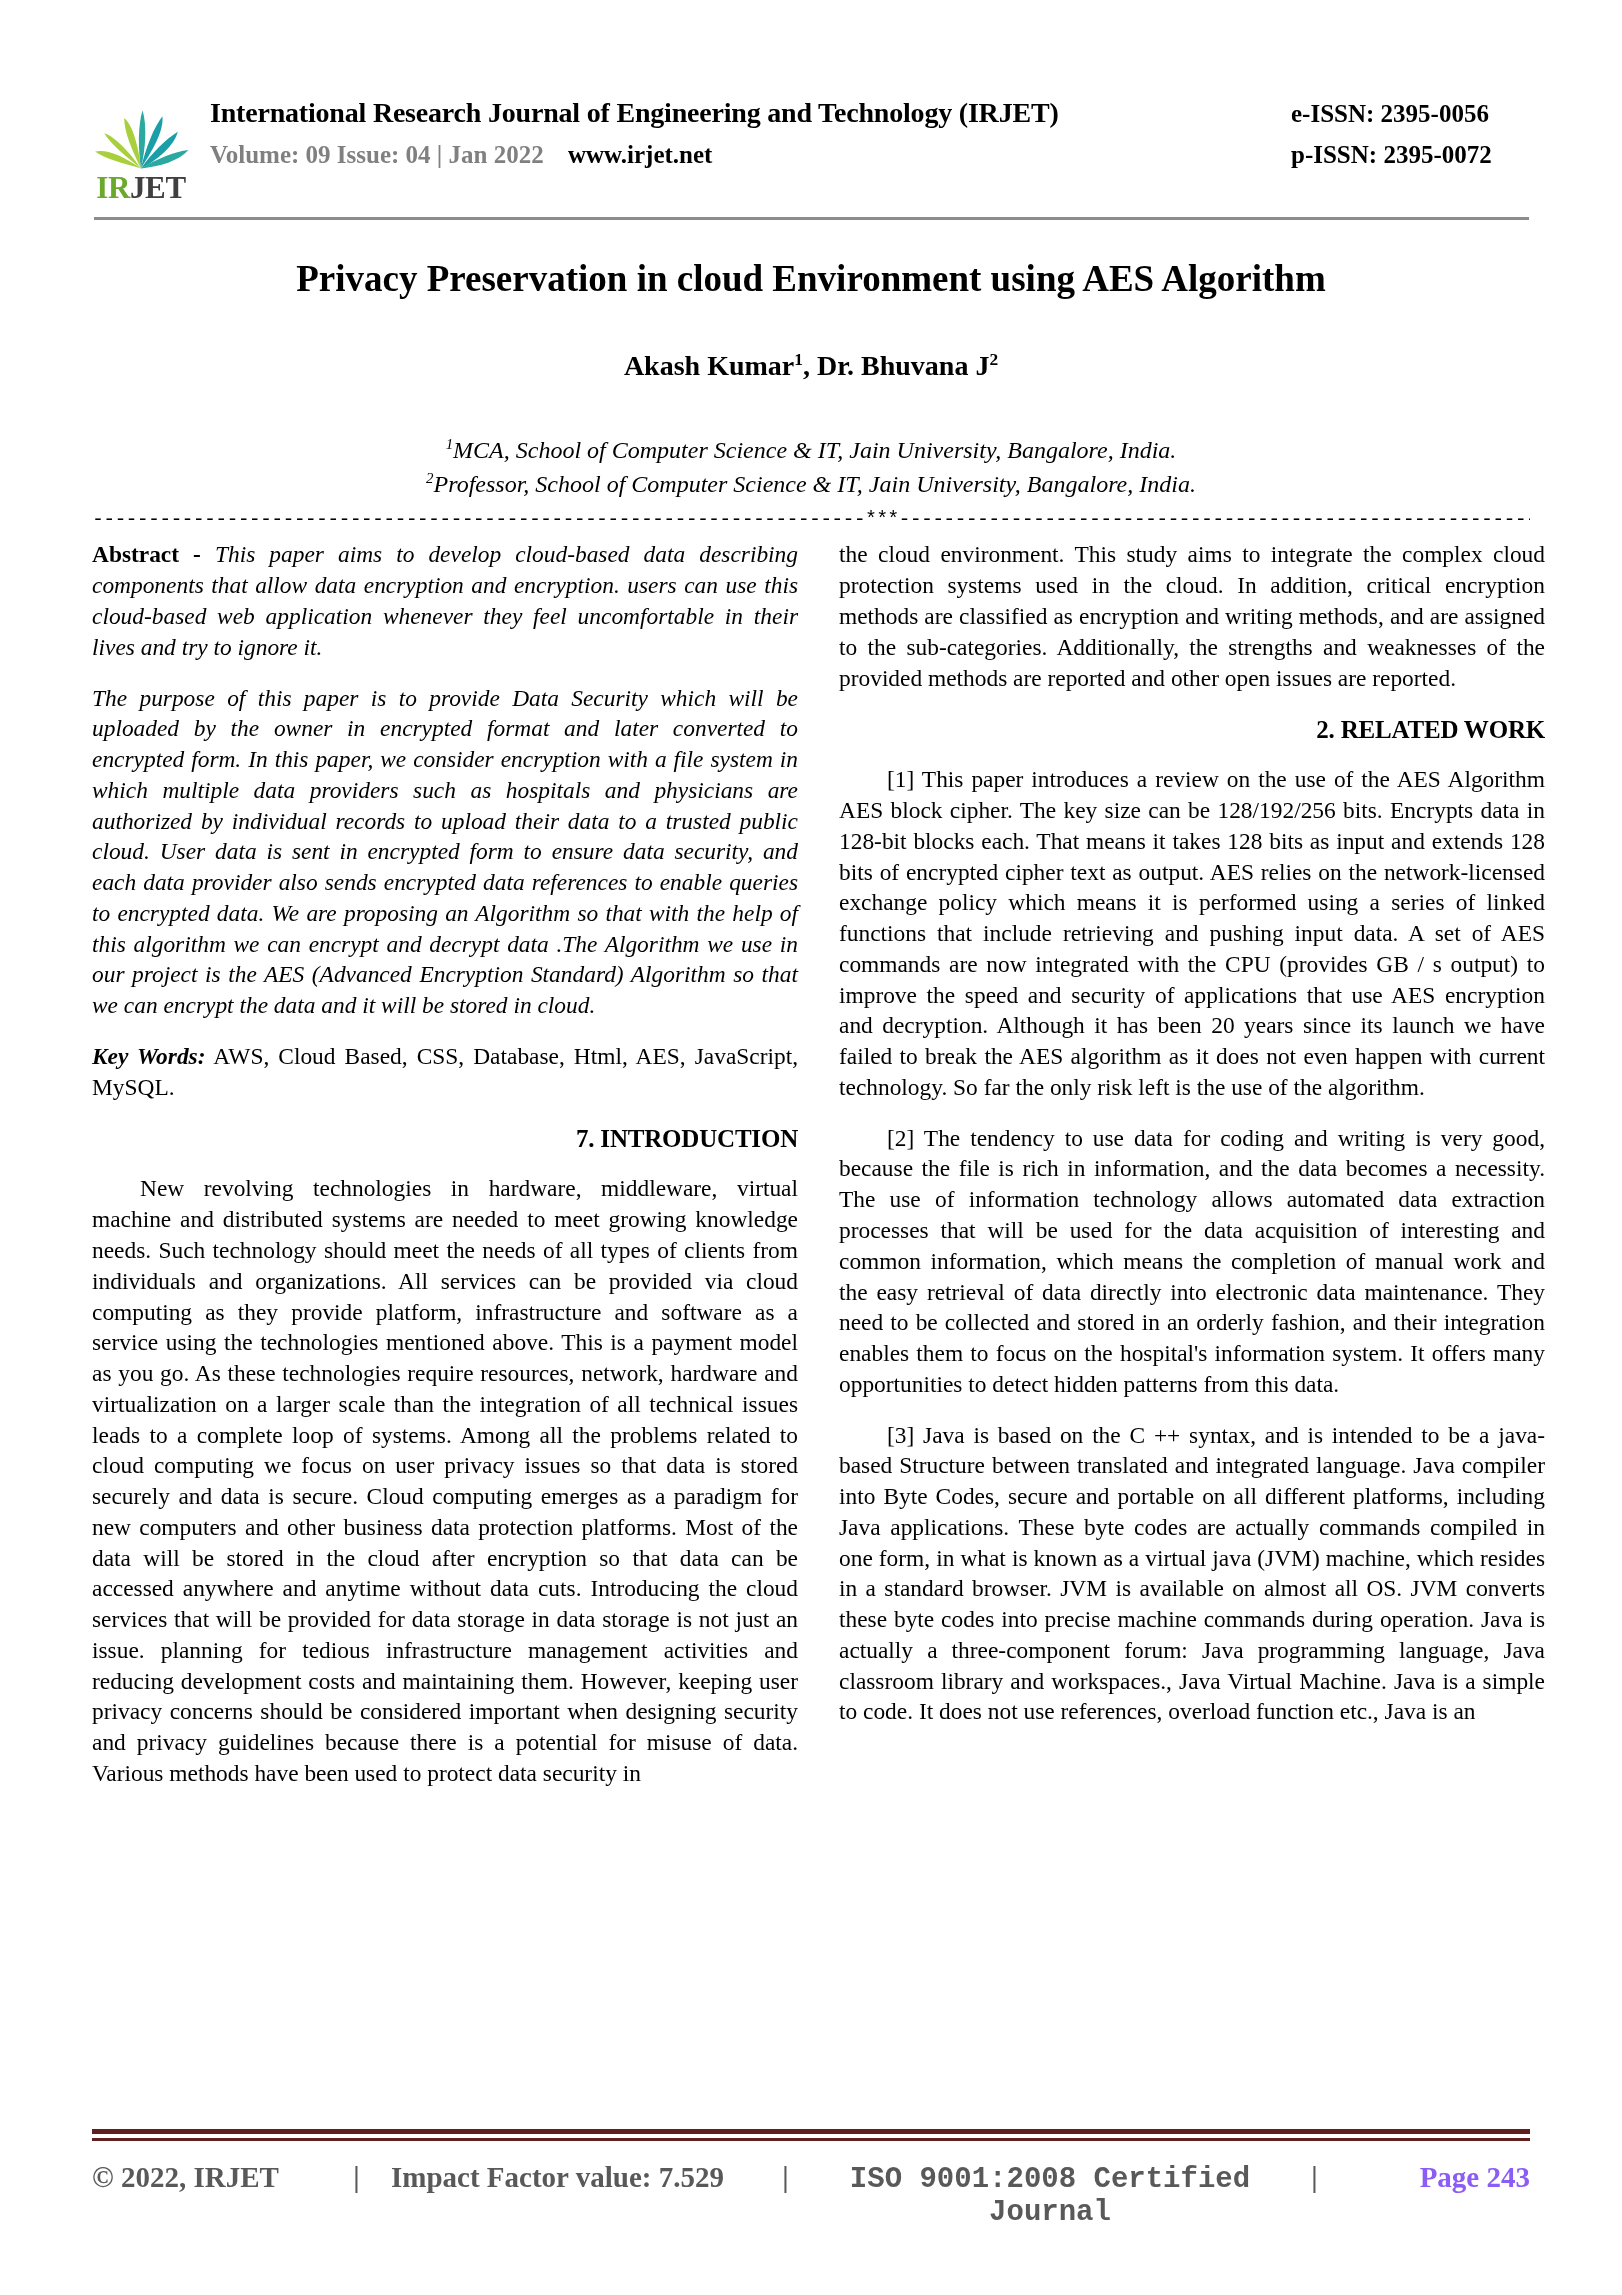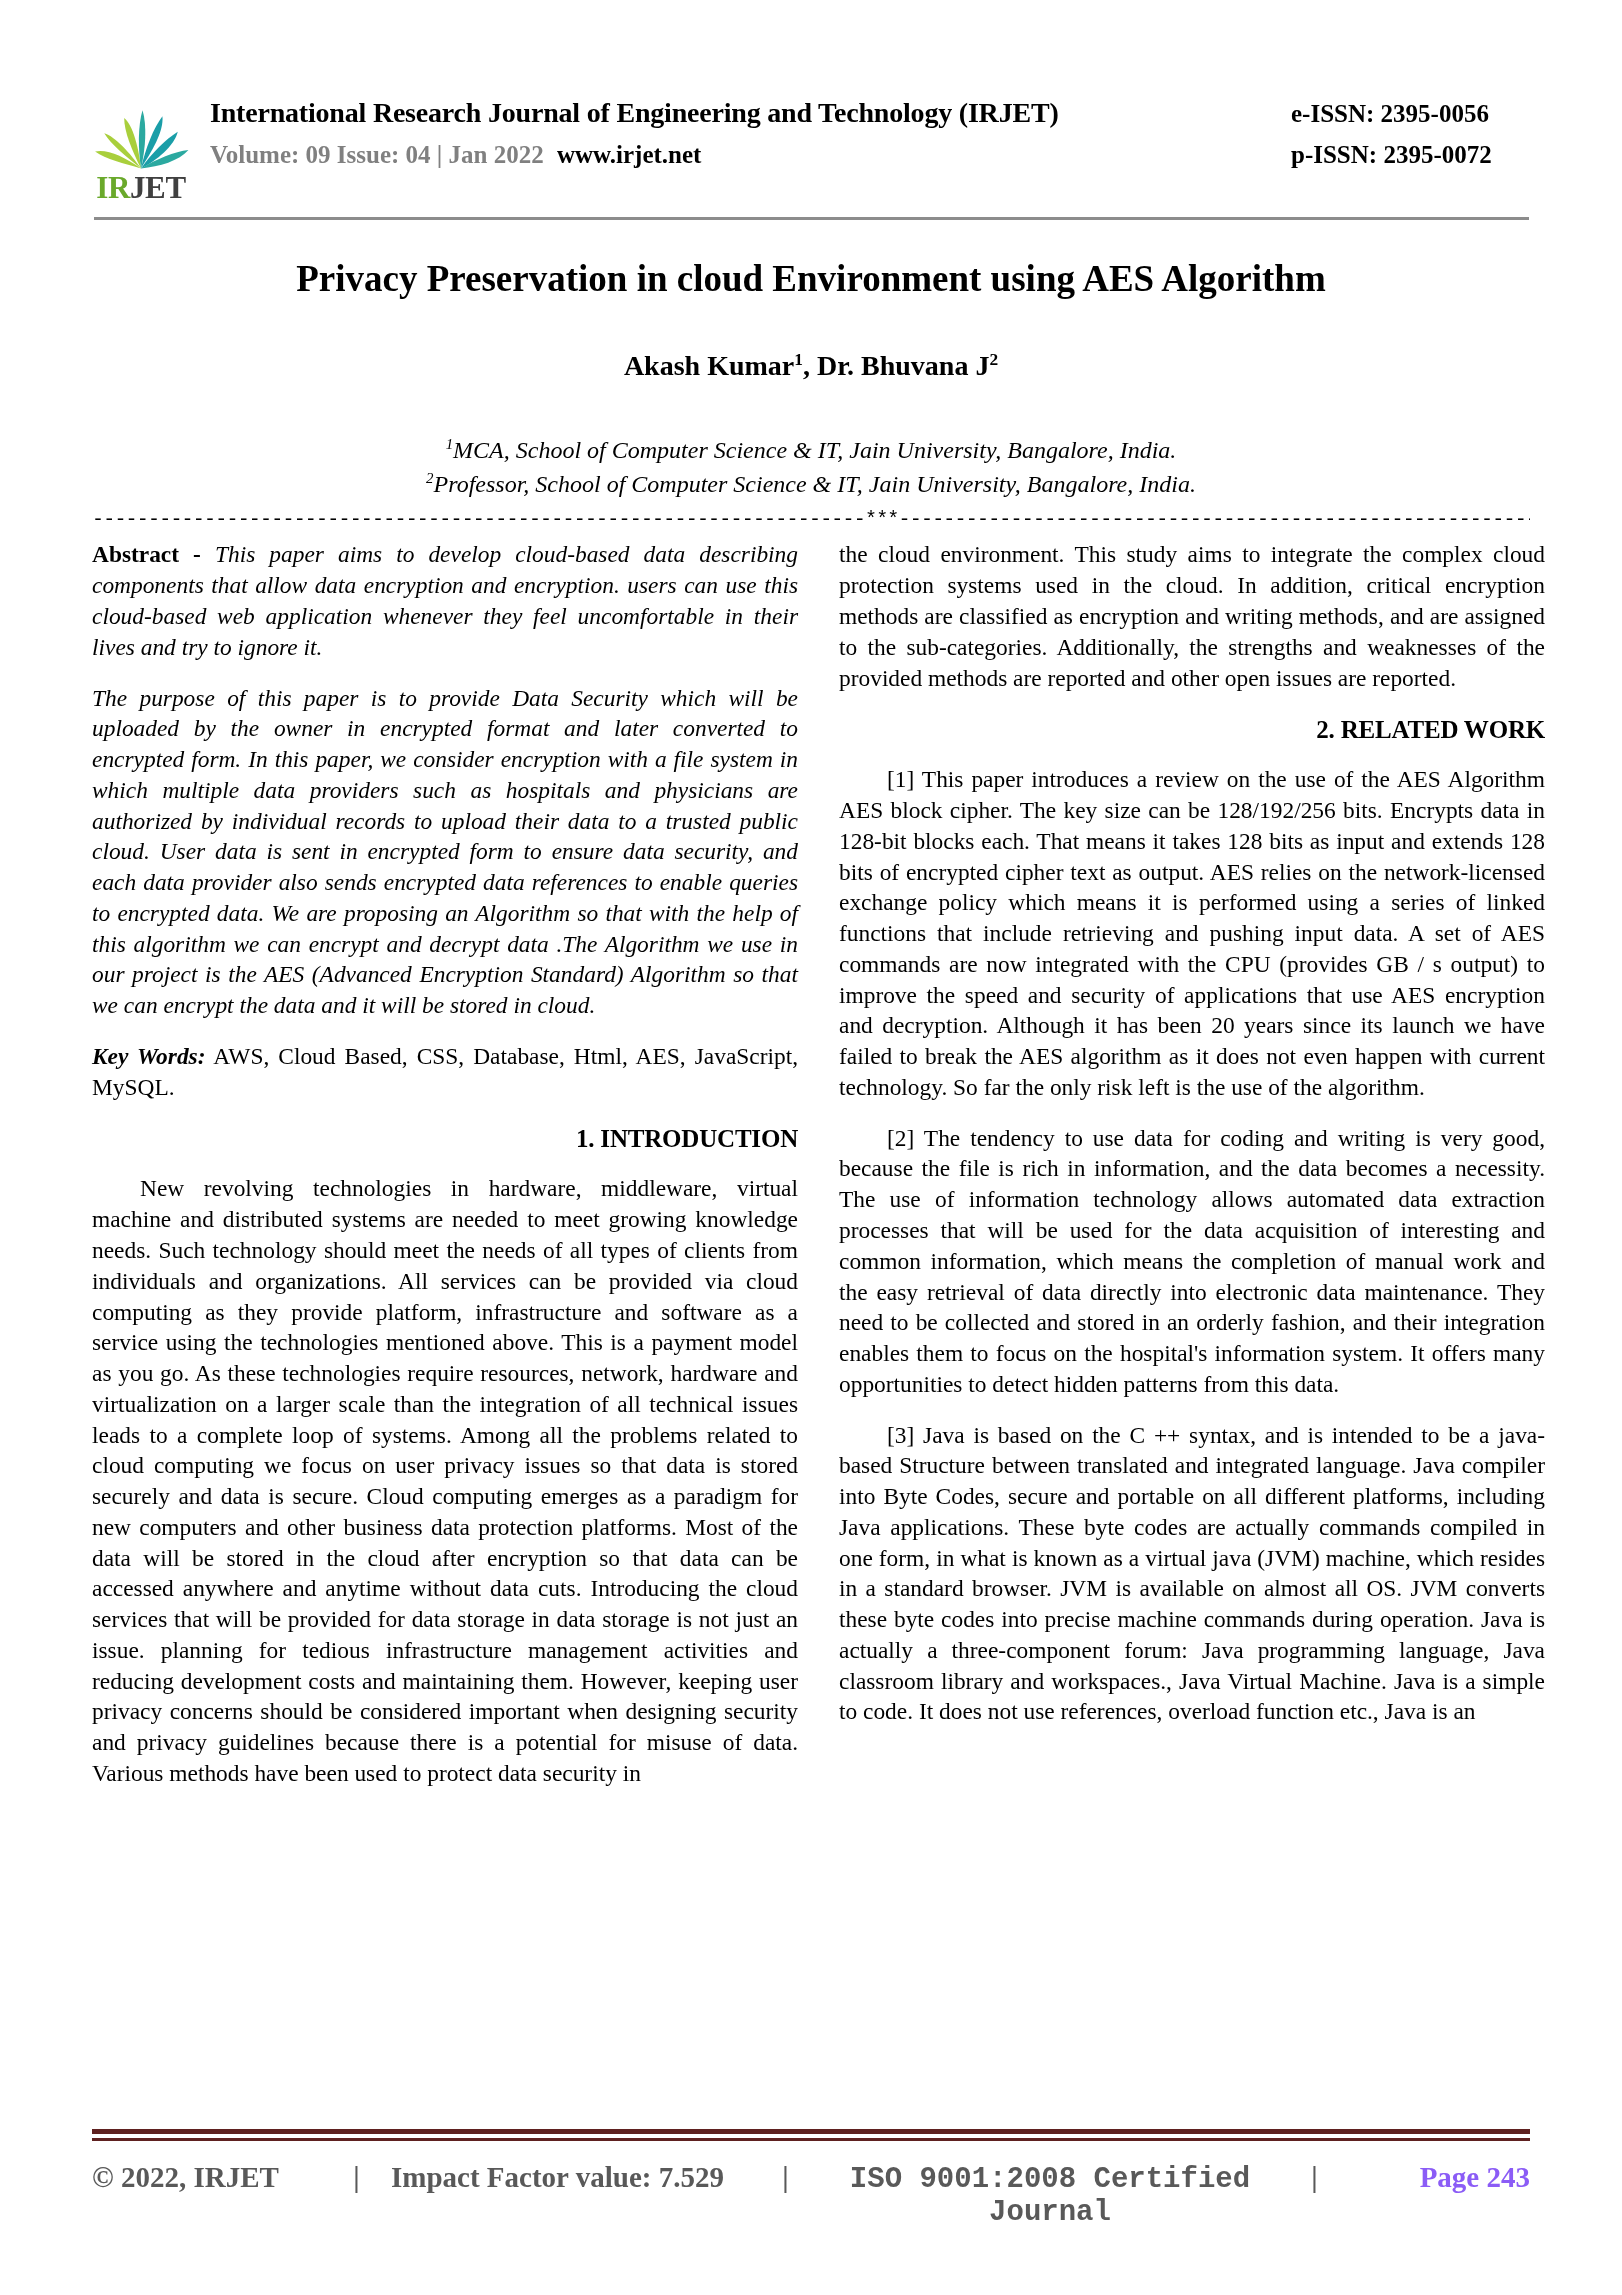--- a/index.html
+++ b/index.html
@@ -83,21 +83,21 @@
     font-size: 25px;
     color: #808080;
     white-space: nowrap;
     width: 330px;
   }
   .weburl {
     font-family: "Liberation Serif", serif;
     font-weight: bold;
     font-size: 25px;
     white-space: nowrap;
-    margin-left: 17px;
+    margin-left: 28px;
   }
 
   .head-rule {
     height: 3.8px;
     background: #8c8c8c;
     margin-top: 14px;
     margin-left: 1.5px;
     margin-right: 1.5px;
   }
 
@@ -266,21 +266,21 @@
 
   <div class="columns">
 
     <div class="col">
       <p class="body italic"><span class="abstract-lead">Abstract -</span> <span>This paper aims to develop cloud-based data describing components that allow data encryption and encryption. users can use this cloud-based web application whenever they feel uncomfortable in their lives and try to ignore it.</span></p>
 
       <p class="body italic">The purpose of this paper is to provide Data Security which will be uploaded by the owner in encrypted format and later converted to encrypted form. In this paper, we consider encryption with a file system in which multiple data providers such as hospitals and physicians are authorized by individual records to upload their data to a trusted public cloud. User data is sent in encrypted form to ensure data security, and each data provider also sends encrypted data references to enable queries to encrypted data. We are proposing an Algorithm so that with the help of this algorithm we can encrypt and decrypt data .The Algorithm we use in our project is the AES (Advanced Encryption Standard) Algorithm so that we can encrypt the data and it will be stored in cloud.</p>
 
       <p class="body"><span class="kw-lead">Key Words:</span> <span>AWS, Cloud Based, CSS, Database, Html, AES, JavaScript, MySQL.</span></p>
 
-      <h2 class="section">1. INTRODUCTION</h2>
+      <h2 class="section">7. INTRODUCTION</h2>
 
       <p class="body indent">New revolving technologies in hardware, middleware, virtual machine and distributed systems are needed to meet growing knowledge needs. Such technology should meet the needs of all types of clients from individuals and organizations. All services can be provided via cloud computing as they provide platform, infrastructure and software as a service using the technologies mentioned above. This is a payment model as you go. As these technologies require resources, network, hardware and virtualization on a larger scale than the integration of all technical issues leads to a complete loop of systems. Among all the problems related to cloud computing we focus on user privacy issues so that data is stored securely and data is secure. Cloud computing emerges as a paradigm for new computers and other business data protection platforms. Most of the data will be stored in the cloud after encryption so that data can be accessed anywhere and anytime without data cuts. Introducing the cloud services that will be provided for data storage in data storage is not just an issue. planning for tedious infrastructure management activities and reducing development costs and maintaining them. However, keeping user privacy concerns should be considered important when designing security and privacy guidelines because there is a potential for misuse of data. Various methods have been used to protect data security in</p>
     </div>
 
     <div class="col">
       <p class="body">the cloud environment. This study aims to integrate the complex cloud protection systems used in the cloud. In addition, critical encryption methods are classified as encryption and writing methods, and are assigned to the sub-categories. Additionally, the strengths and weaknesses of the provided methods are reported and other open issues are reported.</p>
 
       <h2 class="section">2. RELATED WORK</h2>
 
       <p class="body indent">[1] This paper introduces a review on the use of the AES Algorithm AES block cipher. The key size can be 128/192/256 bits. Encrypts data in 128-bit blocks each. That means it takes 128 bits as input and extends 128 bits of encrypted cipher text as output. AES relies on the network-licensed exchange policy which means it is performed using a series of linked functions that include retrieving and pushing input data. A set of AES commands are now integrated with the CPU (provides GB / s output) to improve the speed and security of applications that use AES encryption and decryption. Although it has been 20 years since its launch we have failed to break the AES algorithm as it does not even happen with current technology. So far the only risk left is the use of the algorithm.</p>

